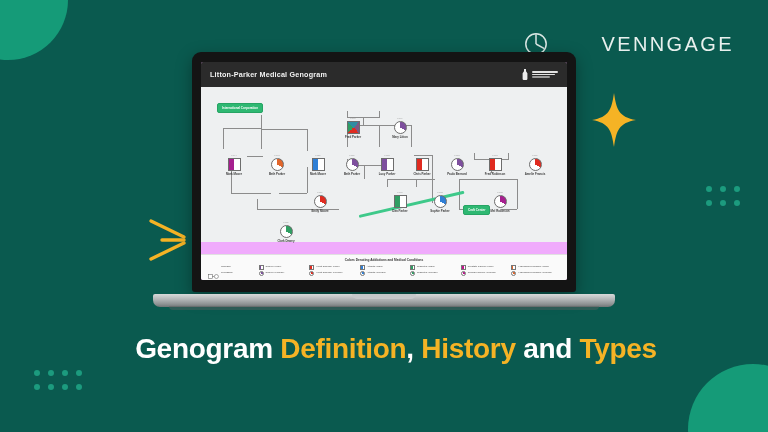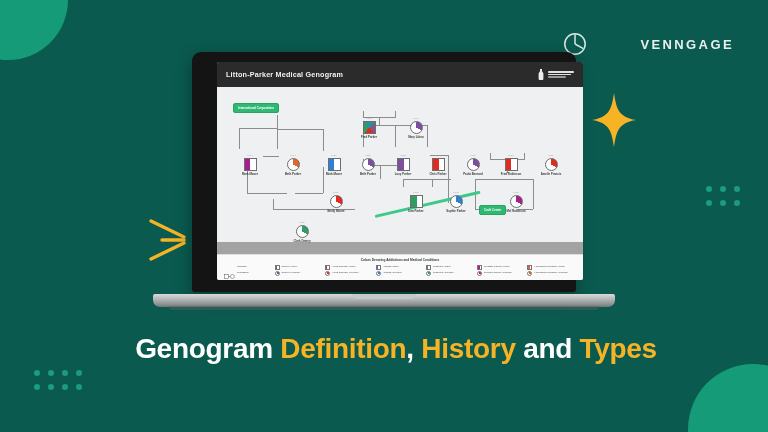--- a/index.html
+++ b/index.html
@@ -33,34 +33,34 @@
     position:absolute; left:148px; top:216px; width:42px; height:48px;
   }
 
   
   #logo {
     position:absolute; right:34px; top:32px;
     display:flex; align-items:center; gap:9px;
   }
   #logo .mark { width:24px; height:24px; }
   #logo .word {
-    color:#e8f0ee; font-size:13px; letter-spacing:2.4px; font-weight:700;margin-left:44px;
+    color:#e8f0ee; font-size:20px; letter-spacing:2.4px; font-weight:400;margin-left:44px;
   }
 
   
   #laptop { position:absolute; left:153px; top:52px; width:462px; height:255px; }
   #lid {
     position:absolute; left:39px; top:0; width:384px; height:240px;
     background:#141414; border-radius:9px 9px 3px 3px;
     padding:10px 9px 12px 9px;
     box-shadow:0 5px 16px rgba(0,0,0,.35);
   }
   #screen {
-    width:100%; height:100%; background:#a3a3a3; overflow:hidden;
-    position:relative; border-radius:2px;margin-left:16px;
+    width:100%; height:100%; background:#f0abfc; overflow:hidden;
+    position:relative; border-radius:2px;
   }
   #base {
     position:absolute; left:0; bottom:0; width:462px; height:13px;
     background:linear-gradient(180deg,#d8dada 0%,#b4b7b8 40%,#8e9293 78%,#6f7475 100%);
     border-radius:2px 2px 7px 7px;
   }
   #base:before {
     content:""; position:absolute; left:50%; top:0; transform:translateX(-50%);
     width:64px; height:5px; background:#c6c9ca;
     border-radius:0 0 6px 6px;

